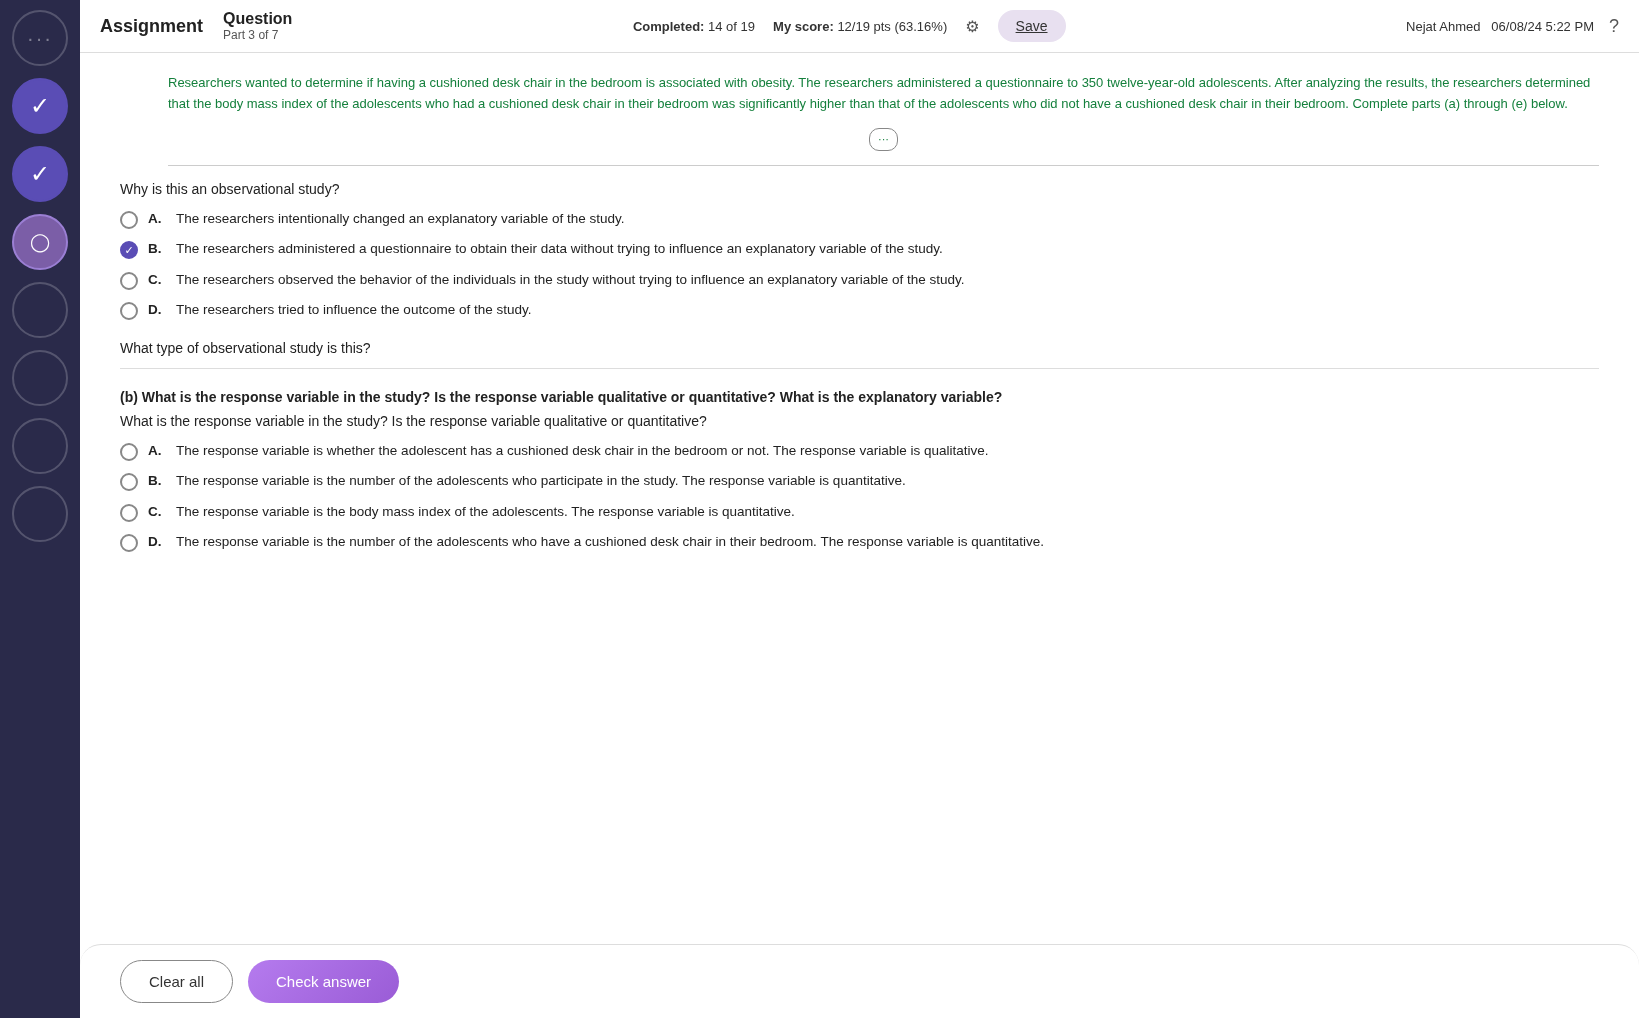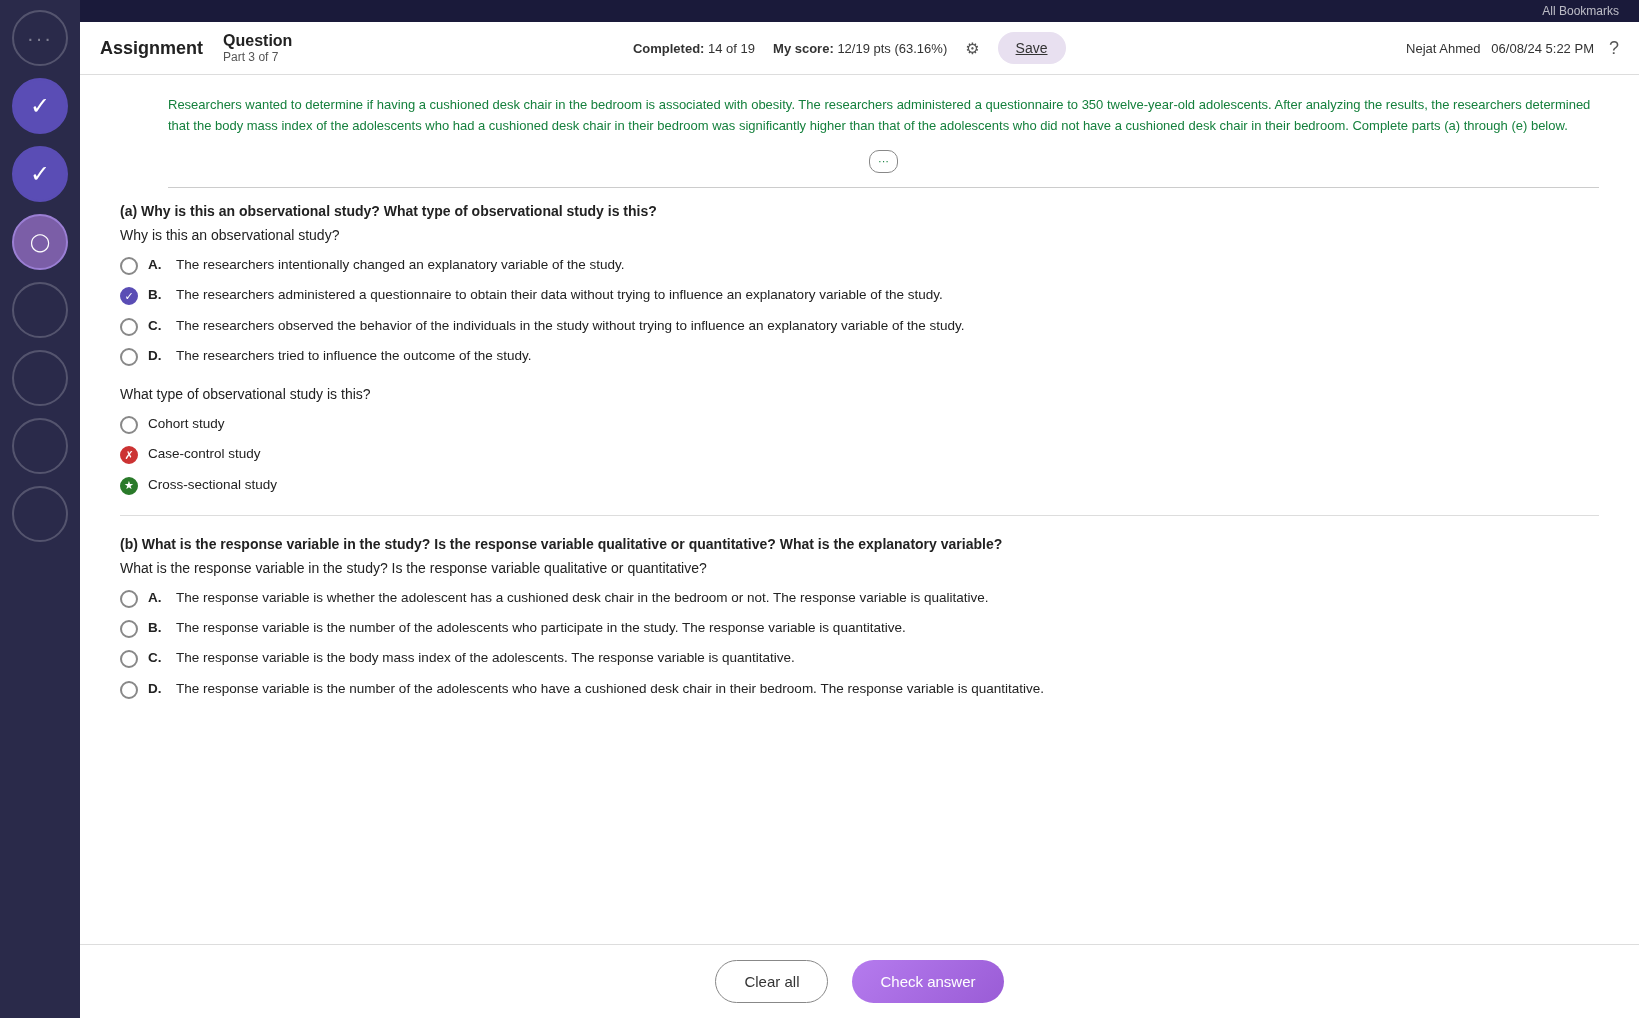--- a/index.html
+++ b/index.html
@@ -214,23 +214,24 @@
 
     
     .bottom-bar {
       position: fixed;
       bottom: 0;
       right: 0;
       left: 80px;
       background: white;
       padding: 15px 40px;
       display: flex;
-      justify-content: center;
-      gap: 24px;
+      justify-content: flex-start;
+      gap: 15px;
       border-top: 1px solid #ddd;
+      border-radius: 21px;
     }
 
     .clear-all-btn {
       background: white;
       border: 1px solid #888;
       padding: 12px 28px;
       border-radius: 25px;
       font-size: 15px;
       cursor: pointer;
       color: #333;
@@ -296,23 +297,20 @@
     <span style="color:white;font-size:18px;">◯</span>
   </div>
   <div class="sidebar-item empty"></div>
   <div class="sidebar-item empty"></div>
   <div class="sidebar-item empty"></div>
   <div class="sidebar-item empty"></div>
 </div>
 
 <div class="main-wrapper">
 
-  <div class="top-header-bar">
-    <span class="bookmarks-text">All Bookmarks</span>
-  </div>
 
   <div class="header-row">
     <div class="top-bar-left">
       <span class="assignment-label">Assignment</span>
       <div class="question-info">
         <div class="question-title">Question</div>
         <div class="question-part">Part 3 of 7</div>
       </div>
     </div>
 
@@ -337,21 +335,20 @@
 
   <div class="content-area">
 
     <div class="question-context">
       <p>Researchers wanted to determine if having a cushioned desk chair in the bedroom is associated with obesity. The researchers administered a questionnaire to 350 twelve-year-old adolescents. After analyzing the results, the researchers determined that the body mass index of the adolescents who had a cushioned desk chair in their bedroom was significantly higher than that of the adolescents who did not have a cushioned desk chair in their bedroom. Complete parts (a) through (e) below.</p>
       <div style="text-align:center; margin-top:8px;">
         <span class="expand-btn">···</span>
       </div>
     </div>
 
-    <div class="part-label">(a) Why is this an observational study? What type of observational study is this?</div>
 
     <div class="sub-question">Why is this an observational study?</div>
 
     <ul class="options-list">
 
       <li class="option-item">
         <div class="radio-circle"></div>
         <span class="option-letter">A.</span>
         <span>The researchers intentionally changed an explanatory variable of the study.</span>
       </li>
@@ -372,41 +369,20 @@
 
       <li class="option-item">
         <div class="radio-circle"></div>
         <span class="option-letter">D.</span>
         <span>The researchers tried to influence the outcome of the study.</span>
       </li>
     </ul>
 
     <div class="sub-question">What type of observational study is this?</div>
 
-    <ul class="options-list">
-
-      <li class="option-item">
-        <div class="radio-circle"></div>
-        <span>Cohort study</span>
-      </li>
-
-      <li class="option-item">
-        <div class="radio-circle selected-wrong">
-          <span class="inner">✗</span>
-        </div>
-        <span>Case-control study</span>
-      </li>
-
-      <li class="option-item">
-        <div class="radio-circle selected-star">
-          <span class="inner">★</span>
-        </div>
-        <span>Cross-sectional study</span>
-      </li>
-    </ul>
 
     <hr class="divider">
 
     <div class="part-label">(b) What is the response variable in the study? Is the response variable qualitative or quantitative? What is the explanatory variable?</div>
 
     <div class="sub-question">What is the response variable in the study? Is the response variable qualitative or quantitative?</div>
 
     <ul class="options-list">
 
       <li class="option-item">

